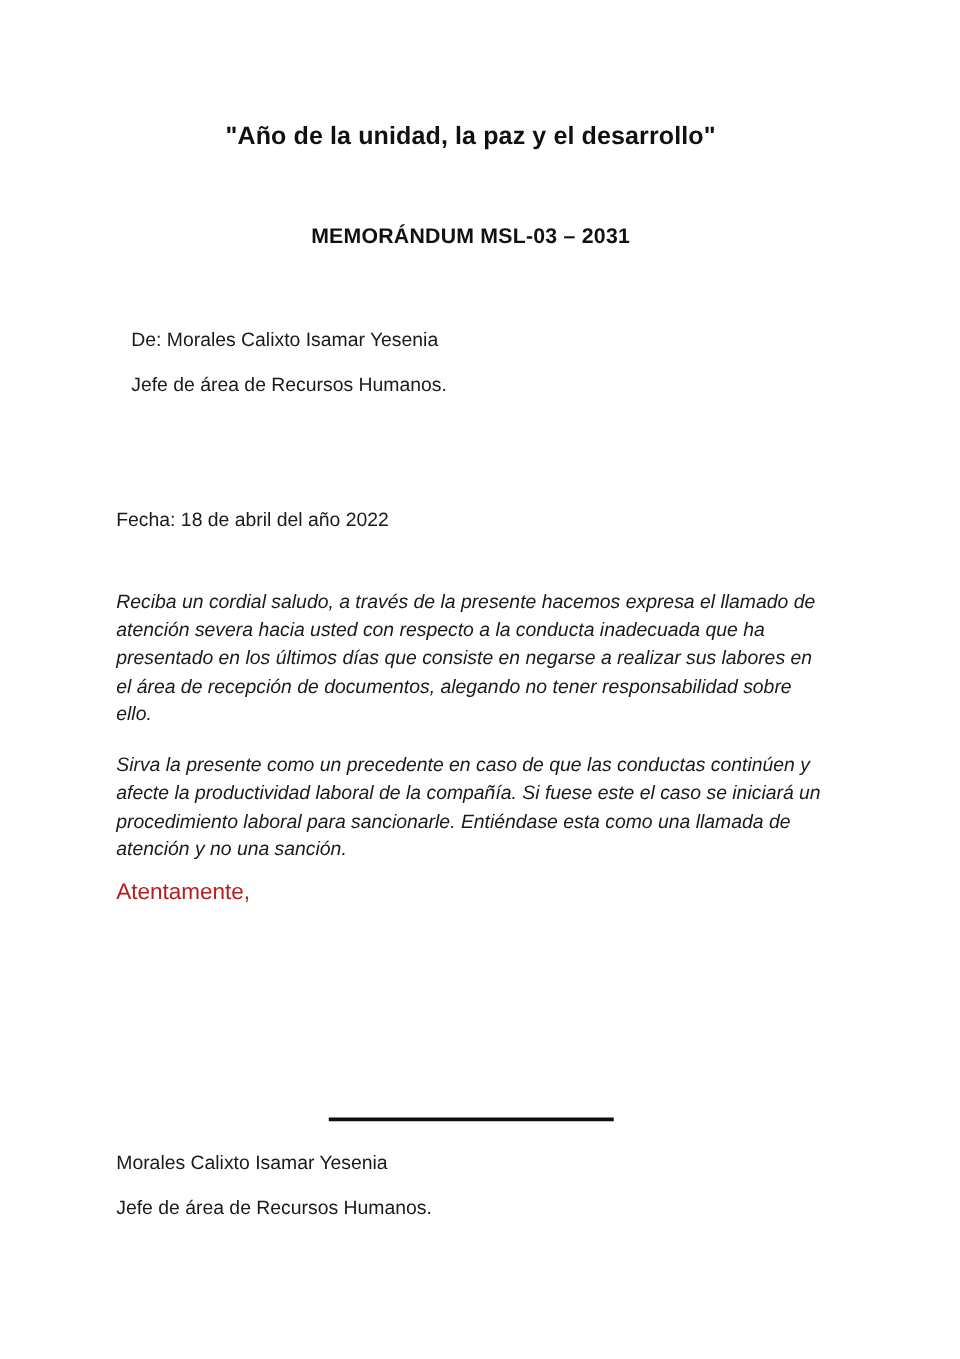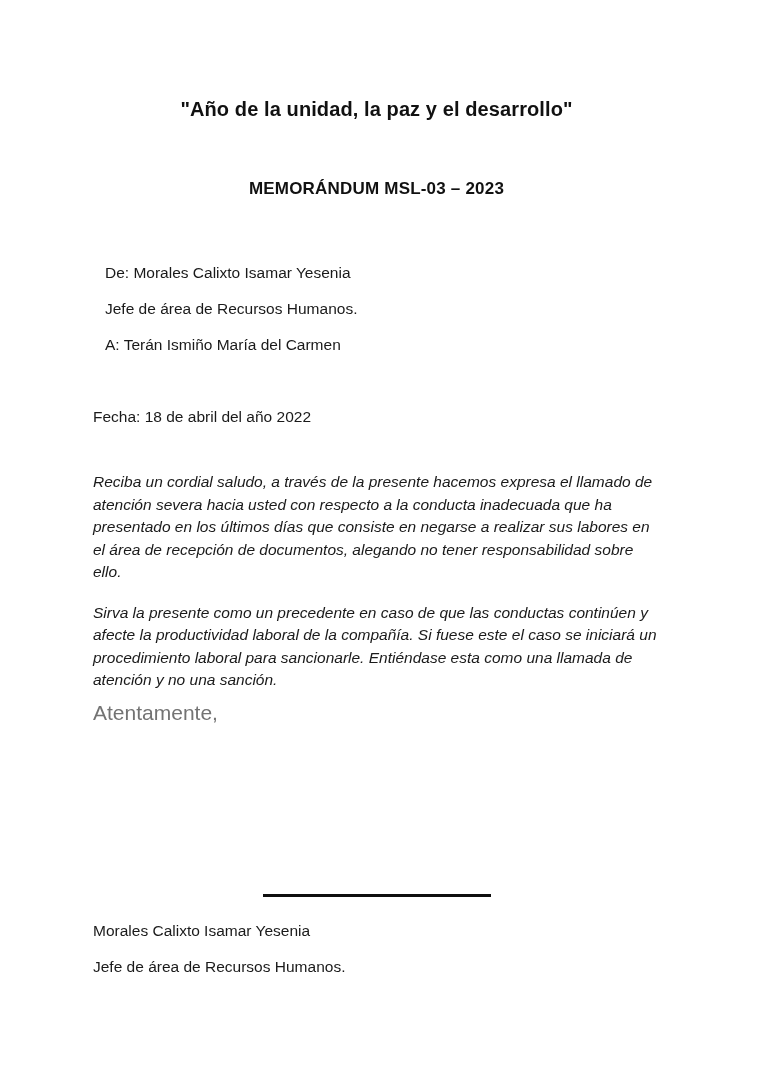--- a/index.html
+++ b/index.html
@@ -99,23 +99,23 @@
     text-align: left;
   }
   .body-par:last-child { margin-bottom: 12px; }
 
   
   .closing {
     position: absolute;
     left: 93px;
     top: 702px;
     width: 567px;
-    font-size: 21px;
+    font-size: 18px;
     line-height: 22px;
-    color: #737373;
+    color: #b91c1c;
   }
 
   
   .signature-block {
     position: absolute;
     left: 93px;
     top: 880px;
     width: 567px;
     text-align: left;
   }
@@ -138,26 +138,25 @@
     margin-top: 14px;
   }
 </style>
 </head>
 <body>
 
 <div class="page">
 
   <div class="doc-title">"Año de la unidad, la paz y el desarrollo"</div>
 
-  <div class="memo-heading">MEMORÁNDUM MSL-03 – 2023</div>
+  <div class="memo-heading">MEMORÁNDUM MSL-03 – 2031</div>
 
   <div class="addr-block">
     <div class="addr-line">De: Morales Calixto Isamar Yesenia</div>
     <div class="addr-line">Jefe de área de Recursos Humanos.</div>
-    <div class="addr-line">A: Terán Ismiño María del Carmen</div>
   </div>
 
   <div class="meta-block">
     <div class="meta-line">Fecha: 18 de abril del año 2022</div>
   </div>
 
   <div class="body-block">
     <p class="body-par">Reciba un cordial saludo, a través de la presente hacemos expresa el llamado de atención severa hacia usted con respecto a la conducta inadecuada que ha presentado en los últimos días que consiste en negarse a realizar sus labores en el área de recepción de documentos, alegando no tener responsabilidad sobre ello.</p>
     <p class="body-par">Sirva la presente como un precedente en caso de que las conductas continúen y afecte la productividad laboral de la compañía. Si fuese este el caso se iniciará un procedimiento laboral para sancionarle. Entiéndase esta como una llamada de atención y no una sanción.</p>
   </div>

